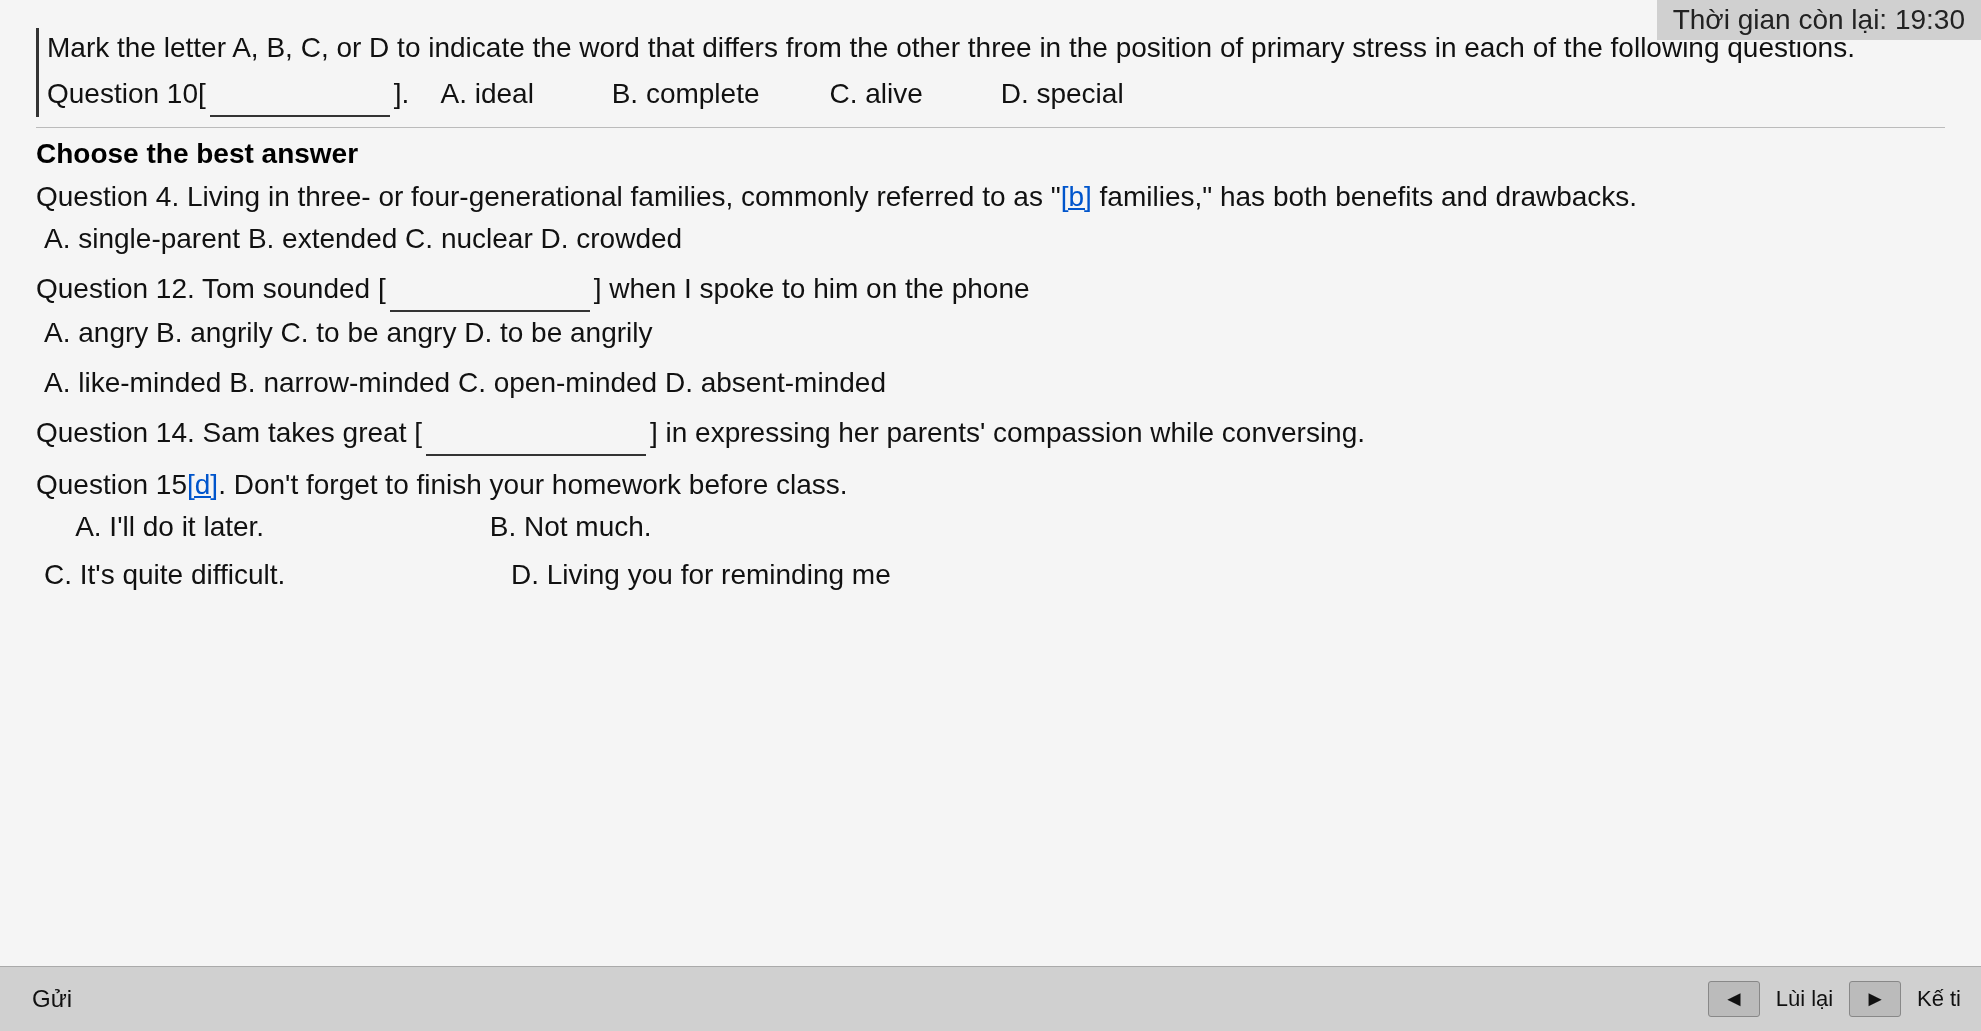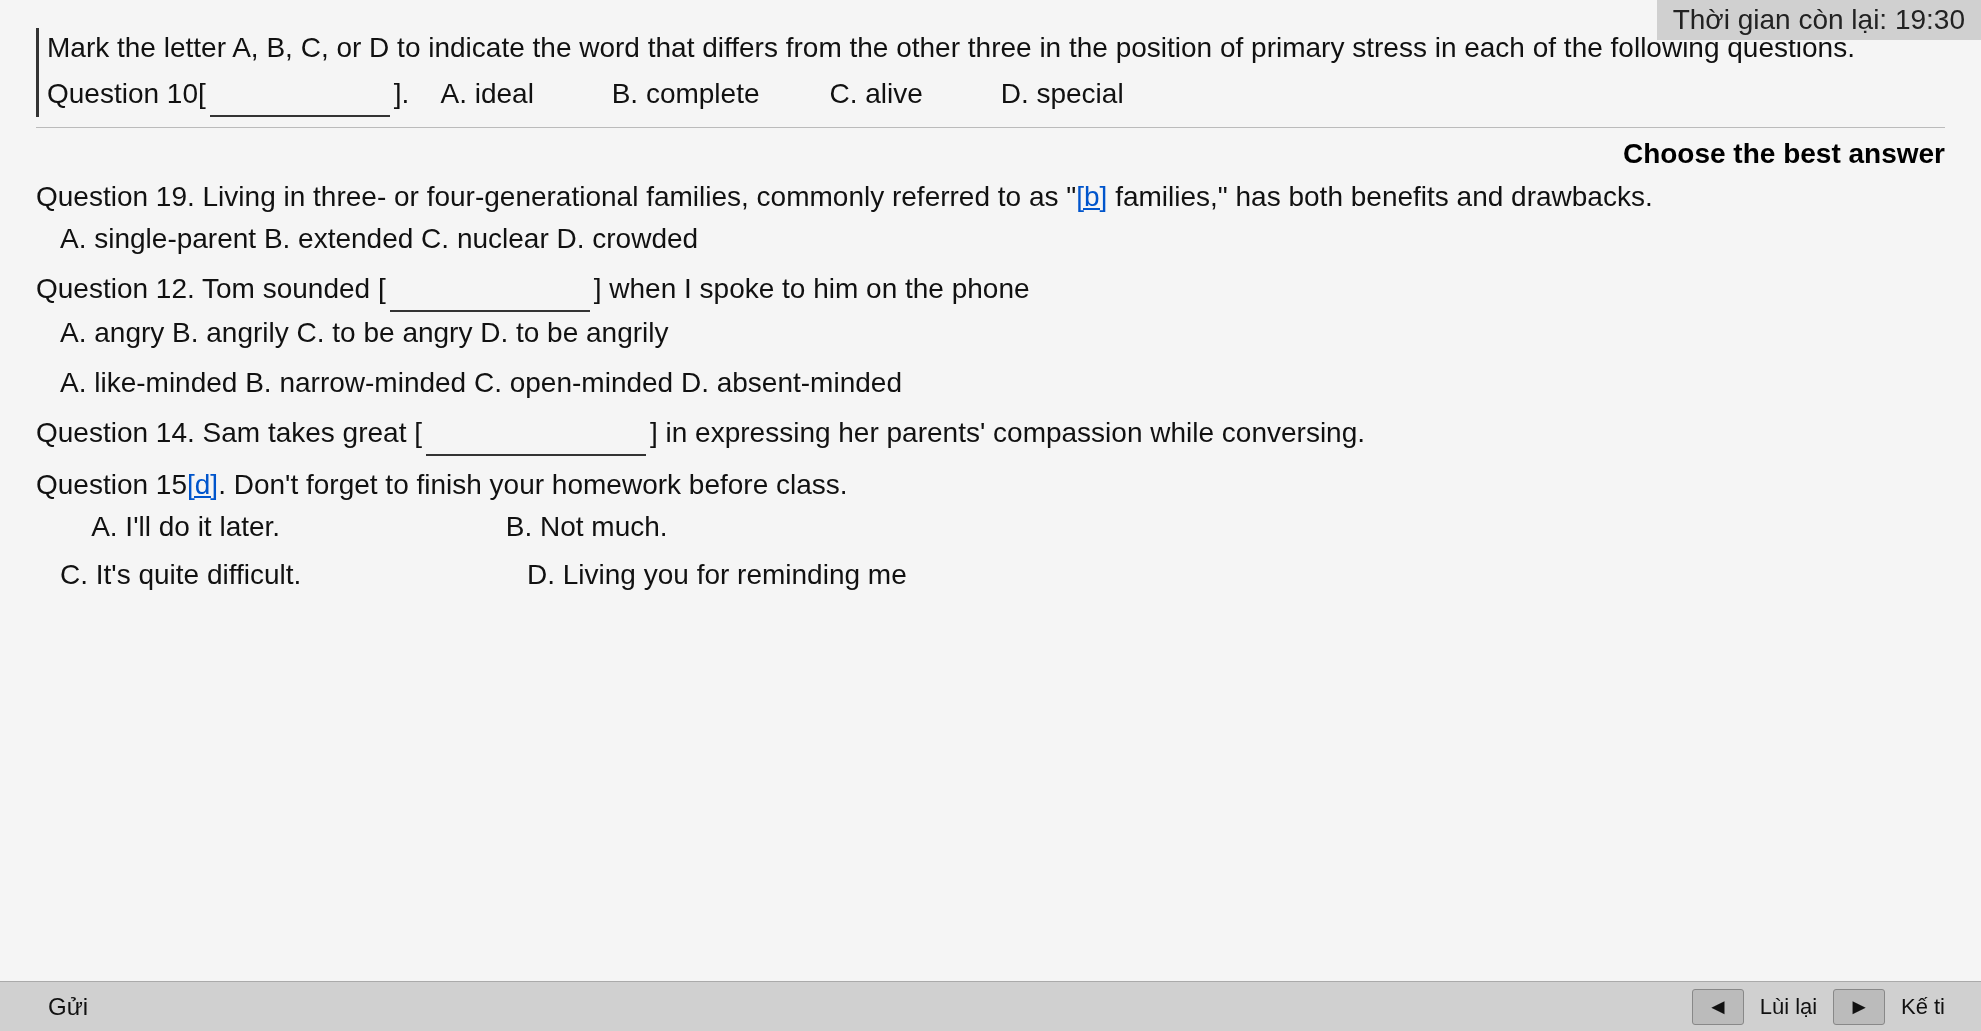--- a/index.html
+++ b/index.html
@@ -55,21 +55,21 @@
     .question-text {
       font-size: 28px;
       line-height: 1.5;
       color: #111;
     }
 
     .answer-row {
       font-size: 28px;
       line-height: 1.5;
       color: #111;
-      margin-left: 24px;
+      margin-left: 8px;
       margin-bottom: 6px;
     }
 
     .blank {
       display: inline-block;
       border-bottom: 2px solid #333;
       min-width: 160px;
       margin: 0 4px;
     }
 
@@ -83,26 +83,26 @@
       border: none;
       border-top: 1px solid #bbb;
       margin: 10px 0;
     }
 
     .bottom-bar {
       position: absolute;
       bottom: 0;
       left: 0;
       right: 0;
-      height: 50px;
+      height: 65px;
       background: #d0d0d0;
       display: flex;
       align-items: center;
       justify-content: space-between;
-      padding: 0 36px;
+      padding: 0 20px;
       border-top: 1px solid #aaa;
     }
 
     .btn-gui {
       font-size: 24px;
       color: #111;
       background: none;
       border: none;
       cursor: pointer;
       padding: 4px 12px;
@@ -126,21 +126,20 @@
 
     .nav-label {
       font-size: 22px;
       color: #111;
     }
 
     .section-label {
       font-size: 28px;
       font-weight: bold;
       margin-bottom: 6px;
-      text-align: right;
     }
 
     .left-border {
       border-left: 3px solid #333;
       padding-left: 8px;
       margin-bottom: 0;
     }
   </style>
 </head>
 <body>
@@ -161,21 +160,21 @@
     </div>
   </div>
 
   <hr class="divider">
 
   <div>
     <div class="section-label">Choose the best answer</div>
 
     <div class="question-block">
       <div class="question-text">
-        <span>Question 19. Living in three- or four-generational families, commonly referred to as "</span><span class="answered">[b]</span><span> families," has both benefits and drawbacks.</span>
+        <span>Question 4. Living in three- or four-generational families, commonly referred to as "</span><span class="answered">[b]</span><span> families," has both benefits and drawbacks.</span>
       </div>
       <div class="answer-row">
         <span>A. single-parent      B. extended        C. nuclear    D. crowded</span>
       </div>
     </div>
 
     <div class="question-block">
       <div class="question-text">
         <span>Question 12. Tom sounded [</span><span class="blank" style="min-width:200px;">&nbsp;&nbsp;&nbsp;&nbsp;&nbsp;&nbsp;&nbsp;&nbsp;&nbsp;&nbsp;&nbsp;</span><span>] when I spoke to him on the phone</span>
       </div>

